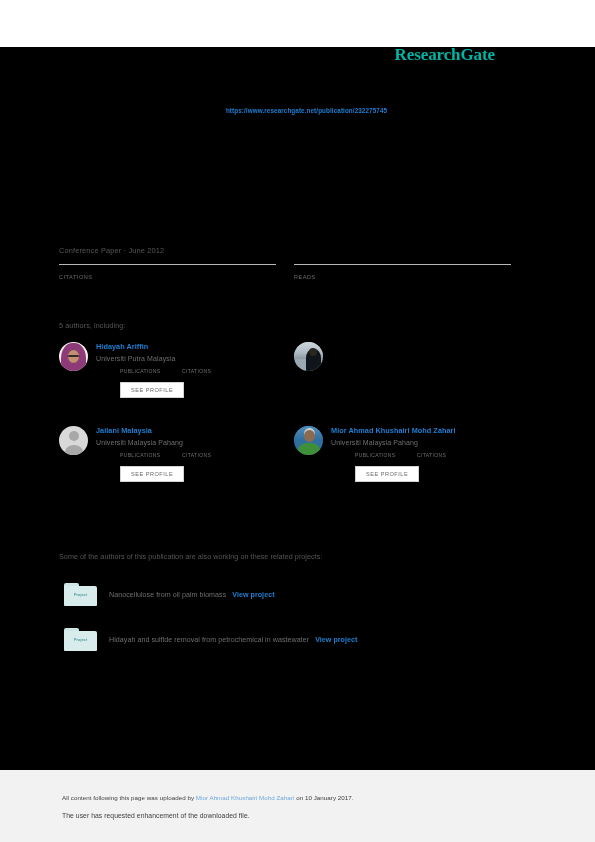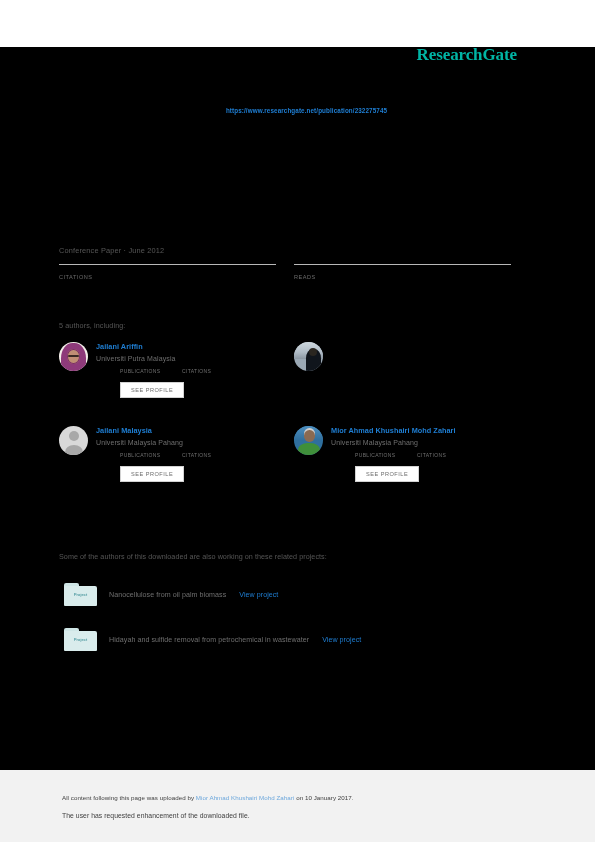--- a/index.html
+++ b/index.html
@@ -30,21 +30,21 @@
   }
 
   
   .masthead {
     position: absolute;
     left: 0;
     top: 45px;
     width: 595px;
     height: 30px;
     text-align: right;
-    padding-right: 78px;
+    padding-right: 100px;
     box-sizing: border-box;
   }
   .rg-logo {
     font-family: "Liberation Serif", serif;
     font-weight: bold;
     font-size: 17px;
     color: #00b5a5;
     letter-spacing: -0.1px;
   }
 
@@ -356,22 +356,22 @@
     letter-spacing: 0.1px;
   }
   .project-text {
     margin-left: 12px;
     font-size: 7.1px;
     color: #6f6f6f;
     letter-spacing: 0.05px;
   }
   .view-project {
     color: #1f7fd4;
-    font-weight: normal;
-    margin-left: 13px;
+    font-weight: bold;
+    margin-left: 6px;
   }
 
   
   .footer {
     position: absolute;
     left: 0;
     top: 770px;
     width: 595px;
     height: 72px;
     background: #f2f2f2;
@@ -433,21 +433,21 @@
 
   <div class="authors-grid">
 
     <div class="author-row">
 
       <div class="author">
         <div class="avatar av-hijab">
           <div class="av-eyes"></div>
         </div>
         <div class="author-info">
-          <div class="author-name">Jailani Ariffin</div>
+          <div class="author-name">Hidayah Ariffin</div>
           <div class="author-affil">Universiti Putra Malaysia</div>
           <div class="author-stats">
             <div class="author-stat">
               <div class="author-stat-num"></div>
               <div class="author-stat-label">PUBLICATIONS</div>
             </div>
             <div class="author-stat">
               <div class="author-stat-num"></div>
               <div class="author-stat-label">CITATIONS</div>
             </div>
@@ -503,21 +503,21 @@
             </div>
           </div>
           <div class="see-profile">SEE PROFILE</div>
         </div>
       </div>
 
     </div>
 
   </div>
 
-  <div class="projects-heading">Some of the authors of this downloaded are also working on these related projects:</div>
+  <div class="projects-heading">Some of the authors of this publication are also working on these related projects:</div>
 
   <div class="projects">
 
     <div class="project-row">
       <div class="folder">
         <div class="folder-tab"></div>
         <div class="folder-body"></div>
         <div class="folder-label">Project</div>
       </div>
       <div class="project-text">

